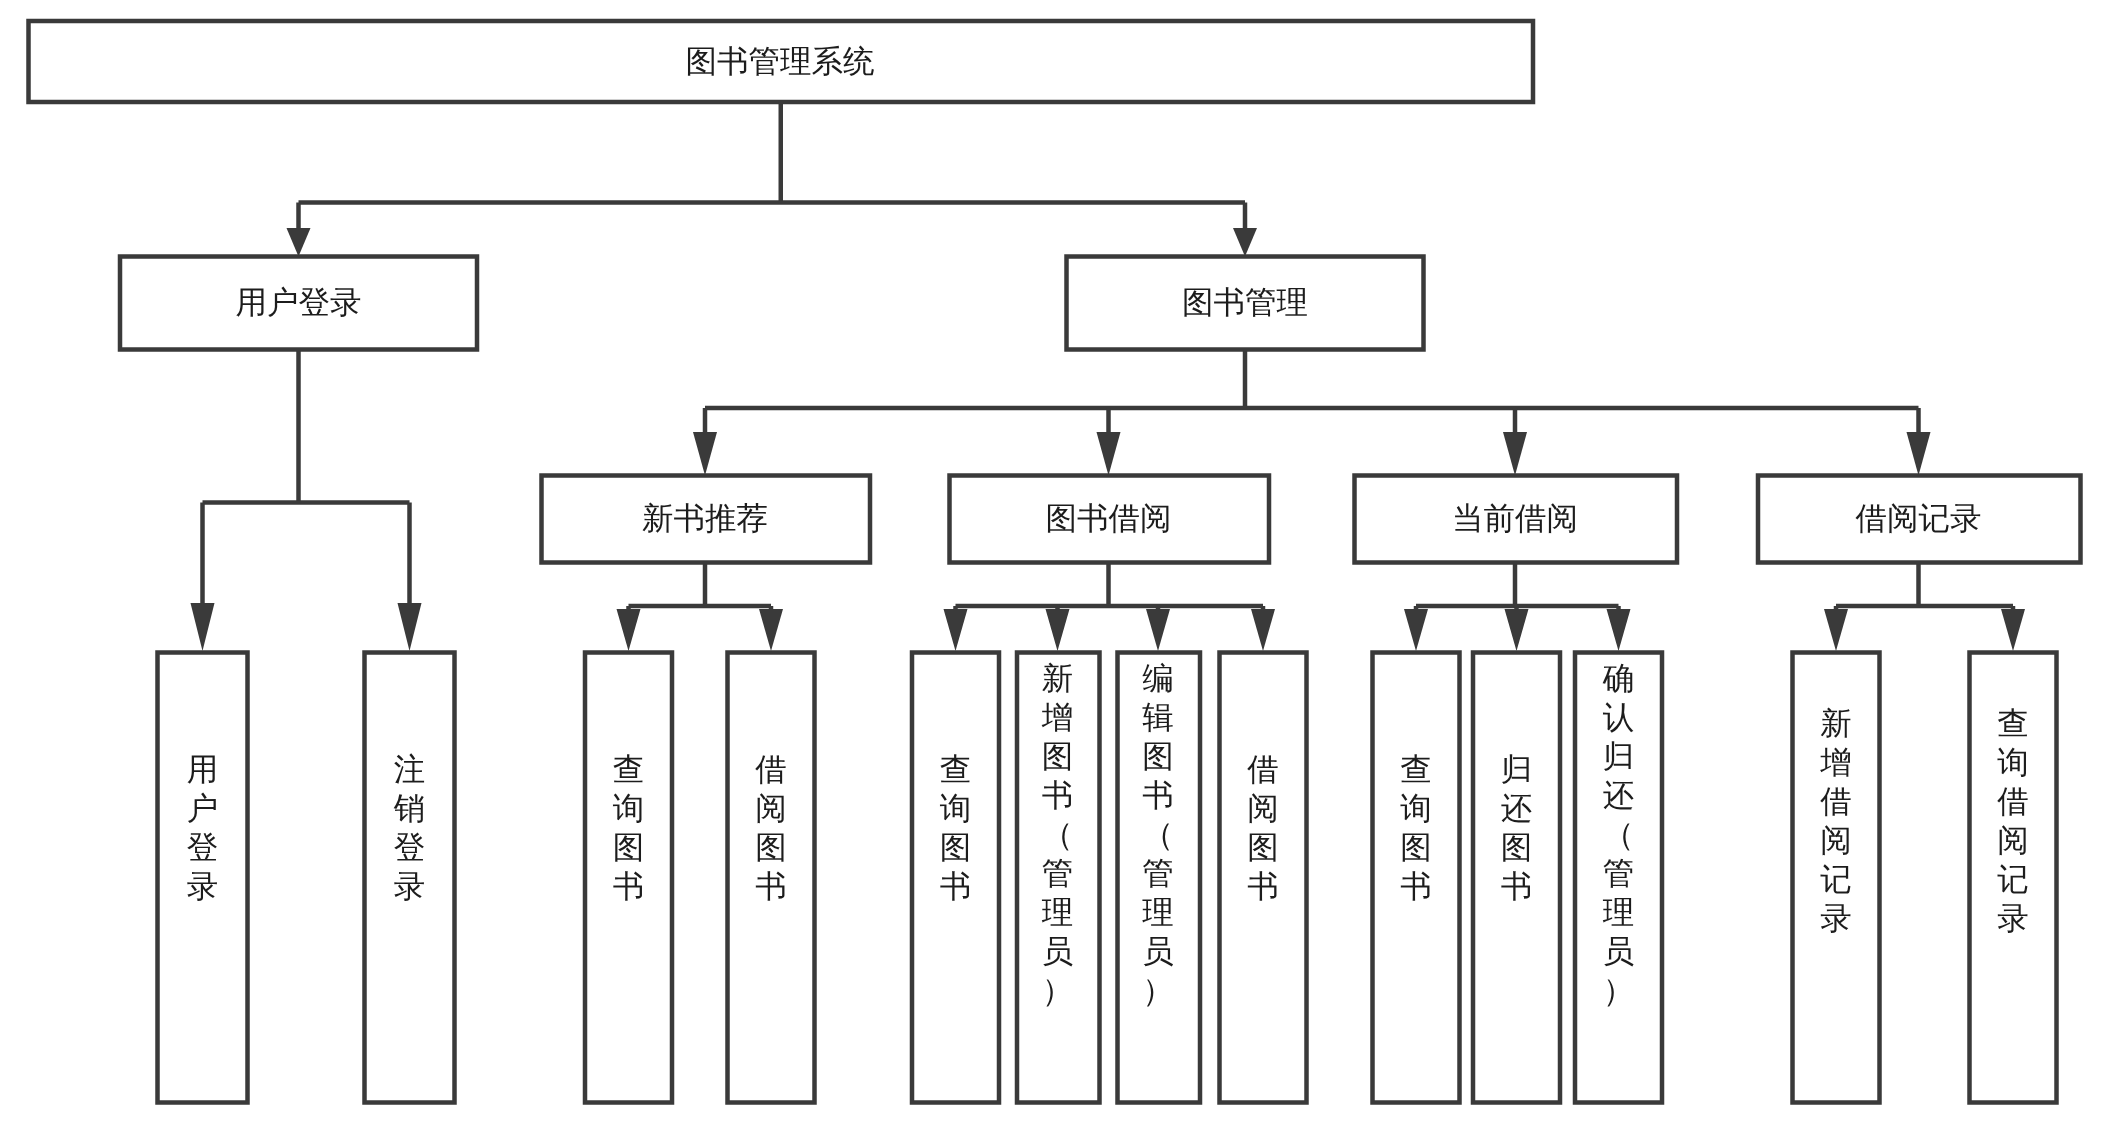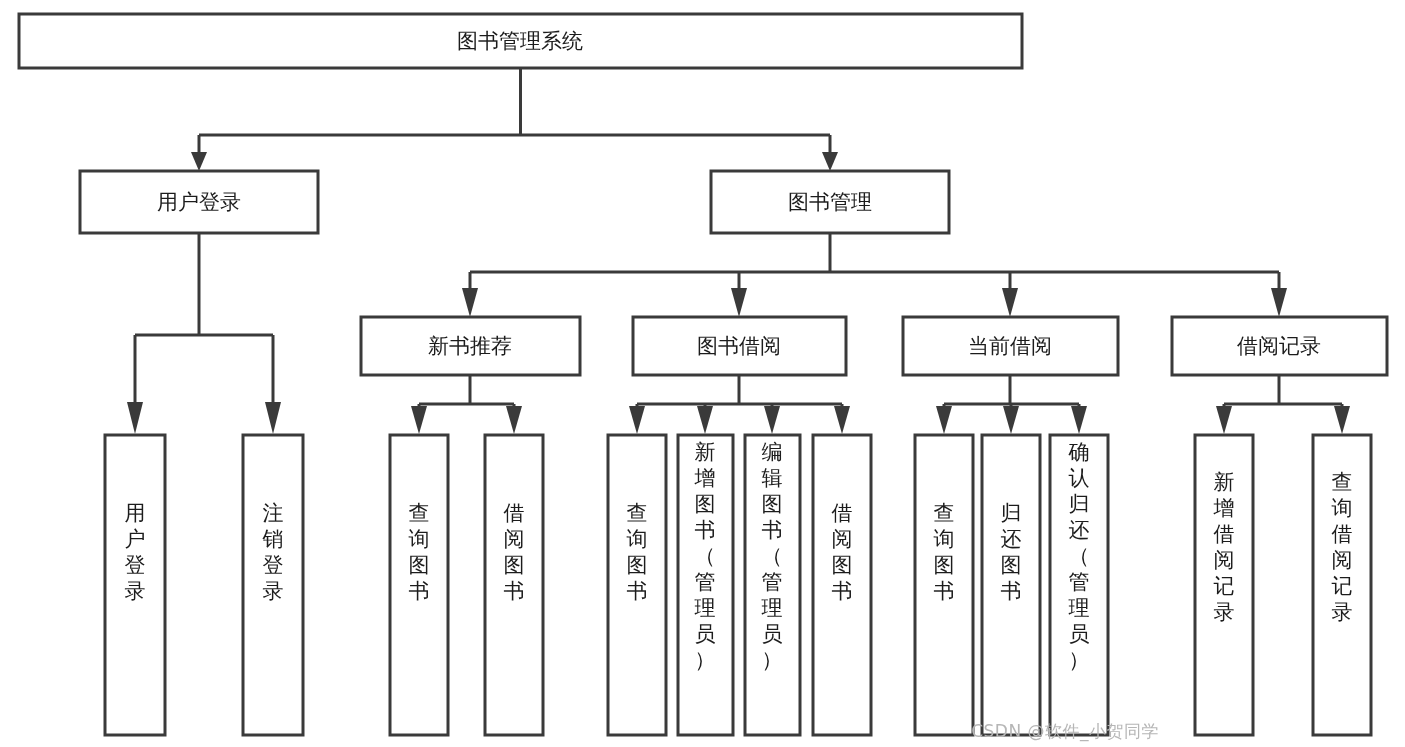--- a/index.html
+++ b/index.html
@@ -232,14 +232,13 @@
         <text class="node-label-v" x="1224" y="489"><tspan x="1224" dy="0" text-anchor="middle">新</tspan><tspan x="1224" dy="26" text-anchor="middle">增</tspan><tspan x="1224" dy="26" text-anchor="middle">借</tspan><tspan x="1224" dy="26" text-anchor="middle">阅</tspan><tspan x="1224" dy="26" text-anchor="middle">记</tspan><tspan x="1224" dy="26" text-anchor="middle">录</tspan></text>
       </g>
 
       <g>
         <rect class="node-box" x="1313" y="435" width="58" height="300"></rect>
         <text class="node-label-v" x="1342" y="489"><tspan x="1342" dy="0" text-anchor="middle">查</tspan><tspan x="1342" dy="26" text-anchor="middle">询</tspan><tspan x="1342" dy="26" text-anchor="middle">借</tspan><tspan x="1342" dy="26" text-anchor="middle">阅</tspan><tspan x="1342" dy="26" text-anchor="middle">记</tspan><tspan x="1342" dy="26" text-anchor="middle">录</tspan></text>
       </g>
     </g>
   </svg>
 
-  <div class="watermark">CSDN @软件_小贺同学</div>
 </div>
 
 </body></html>

